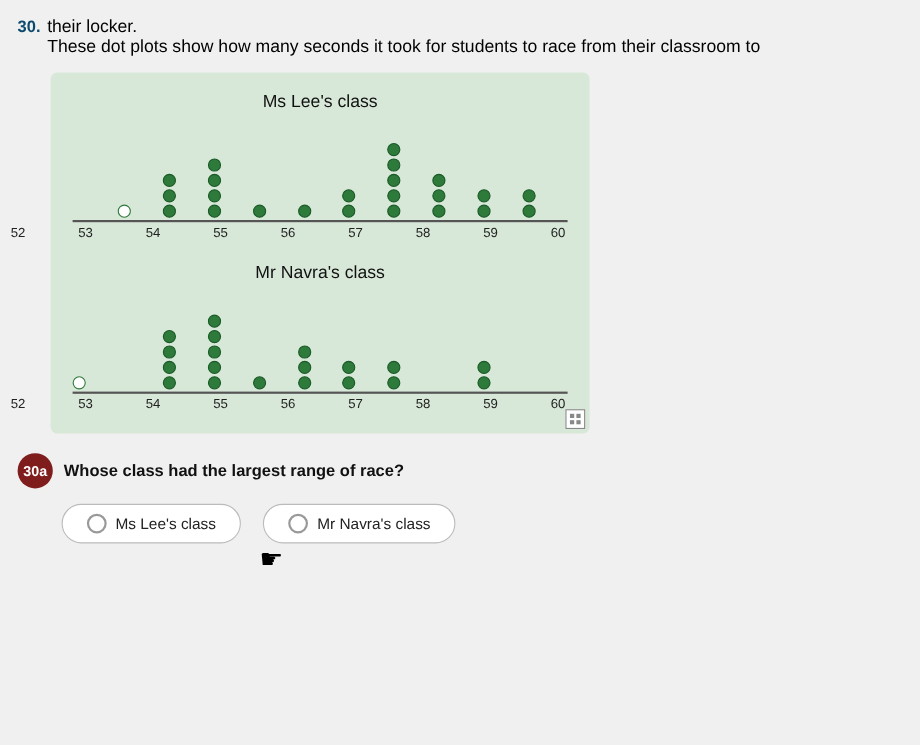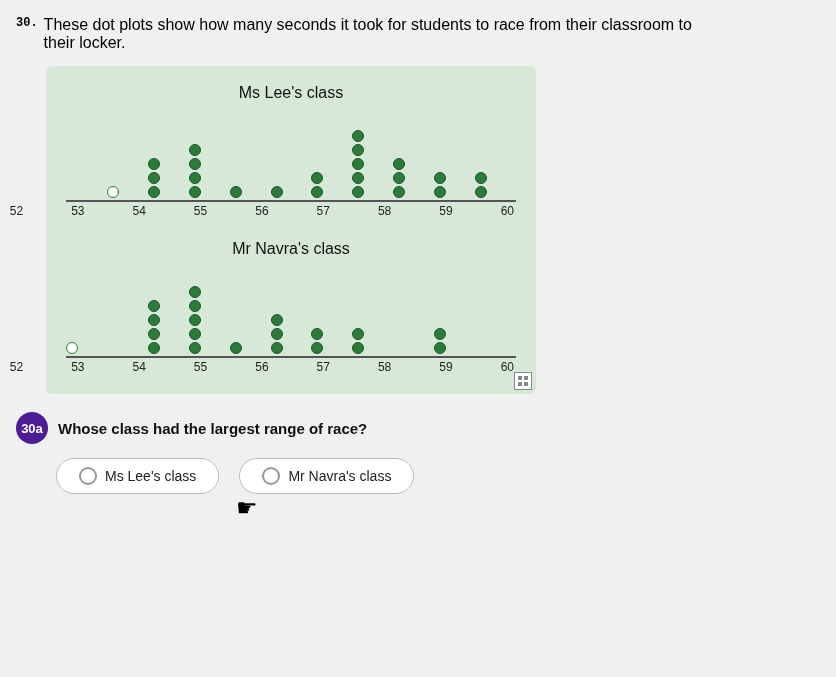--- a/index.html
+++ b/index.html
@@ -4,25 +4,24 @@
   <style>
     * { box-sizing: border-box; margin: 0; padding: 0; }
     body {
       font-family: Arial, sans-serif;
       background: #f0f0f0;
       width: 836px;
       min-height: 677px;
       padding: 16px;
     }
     .question-number {
-      font-size: 12px;
+      font-size: 15px;
       font-weight: bold;
-      color: #000000;
+      color: #0c4a6e;
       margin-right: 6px;
-      font-family: Liberation Mono, monospace;
     }
     .question-header {
       display: flex;
       align-items: flex-start;
       margin-bottom: 14px;
     }
     .dot-plot-container {
       background: #d8e8d8;
       border-radius: 6px;
       padding: 18px 20px 16px 20px;
@@ -73,21 +72,21 @@
       background: white;
       border: 1.5px solid #2d7a3a;
     }
     .subpart-row {
       display: flex;
       align-items: center;
       margin-top: 18px;
       margin-left: 0px;
     }
     .subpart-badge {
-      background: #4c1d95;
+      background: #7f1d1d;
       color: white;
       font-size: 13px;
       font-weight: bold;
       border-radius: 50%;
       width: 32px;
       height: 32px;
       display: flex;
       align-items: center;
       justify-content: center;
       margin-right: 10px;
@@ -146,22 +145,22 @@
     .answer-area {
       position: relative;
     }
   </style>
 </head>
 <body>
 
 <div class="question-header">
   <span class="question-number">30.</span>
   <div>
+    <div>their locker.</div>
     <div>These dot plots show how many seconds it took for students to race from their classroom to</div>
-    <div>their locker.</div>
   </div>
 </div>
 
 <div class="dot-plot-container" style="position:relative;">
 
   <div>
     <div class="plot-title">Ms Lee's class</div>
     <div class="dot-plot">
 
       <div class="dots-area" style="position:relative; height:90px;">

